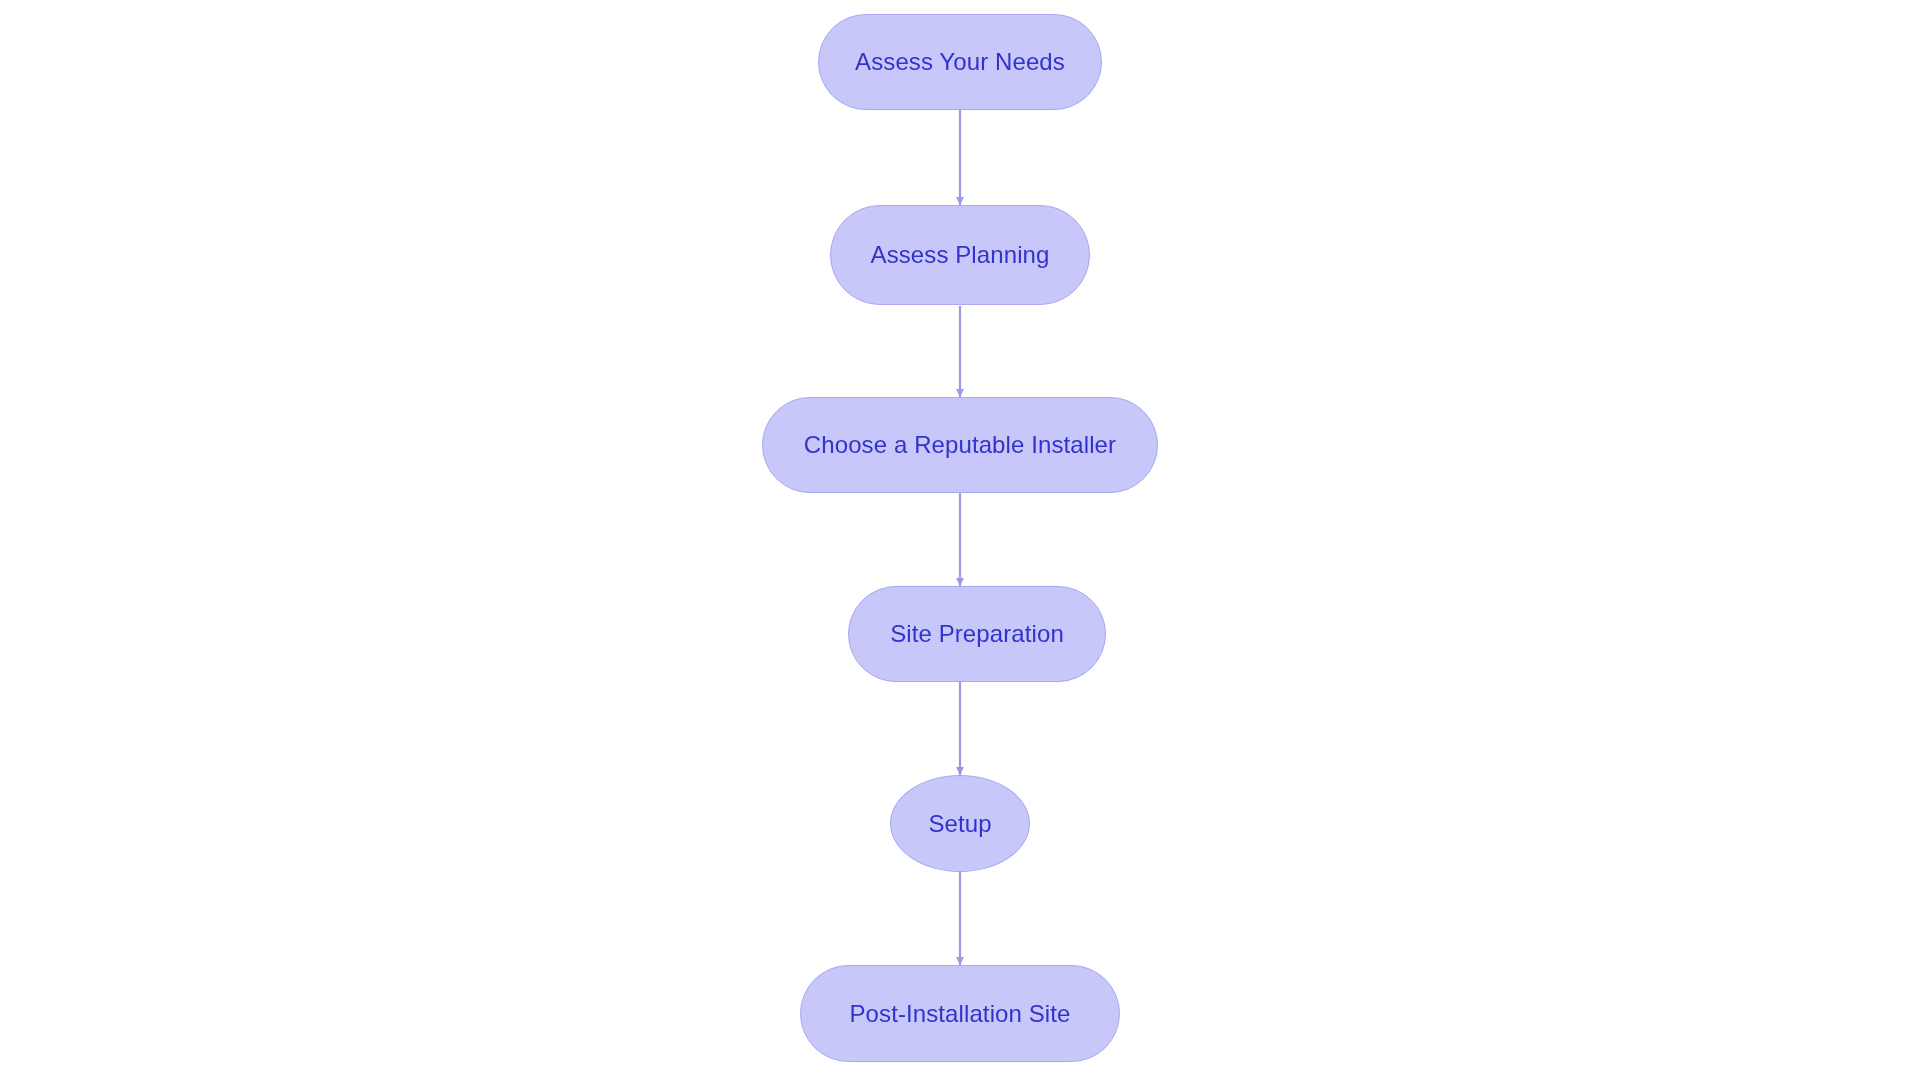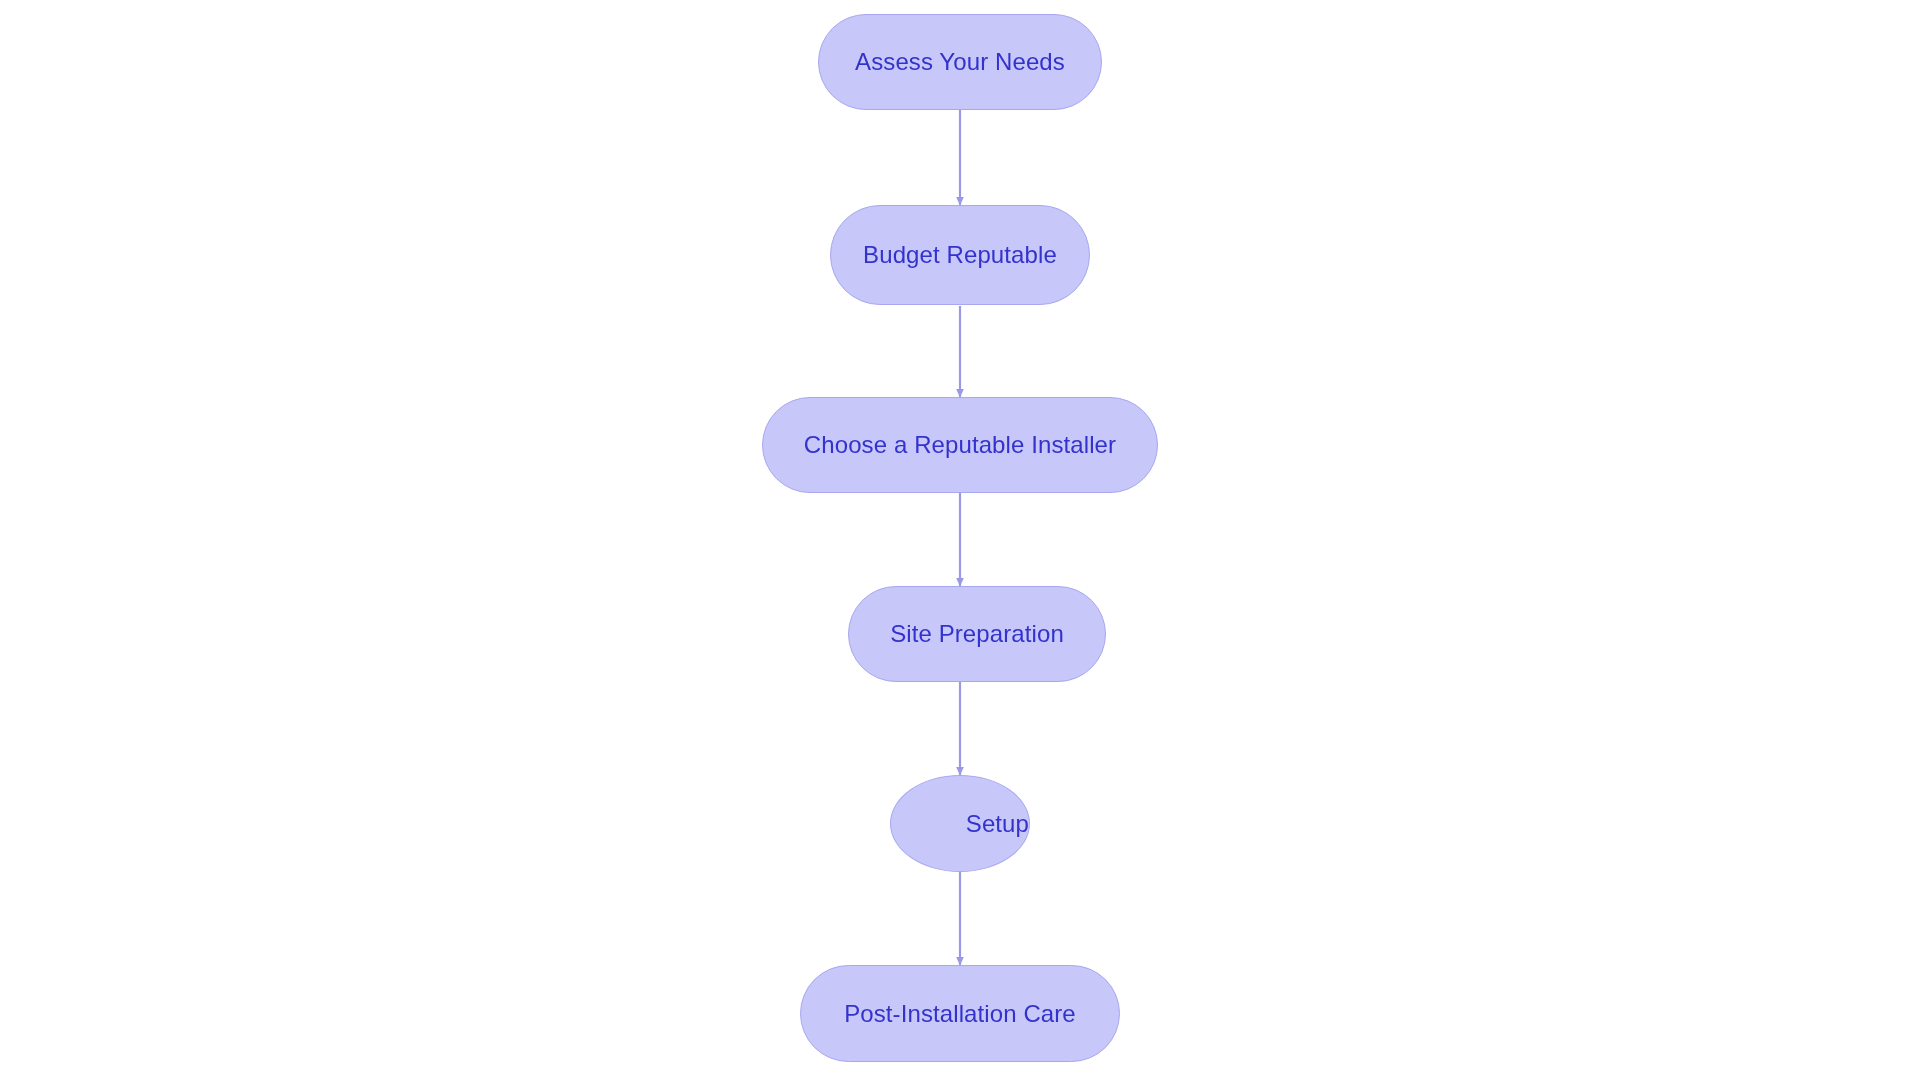--- a/index.html
+++ b/index.html
@@ -76,29 +76,29 @@
         <line x1="960" y1="682" x2="960" y2="775" stroke="#9999e6" stroke-width="2.2" marker-end="url(#arrowhead)"></line>
         <line x1="960" y1="872" x2="960" y2="965" stroke="#9999e6" stroke-width="2.2" marker-end="url(#arrowhead)"></line>
       </g>
   </svg>
 
   <div id="nodes-group">
       <div class="node pill" style="left: 818px; top: 14px; width: 284px; height: 96px; border-radius: 48px;">
         <span class="node-label">Assess Your Needs</span>
       </div>
       <div class="node pill" style="left: 830px; top: 205px; width: 260px; height: 100px; border-radius: 50px;">
-        <span class="node-label">Budget Reputable</span>
+        <span class="node-label">Assess Planning</span>
       </div>
       <div class="node pill" style="left: 762px; top: 397px; width: 396px; height: 96px; border-radius: 48px; justify-content: center;">
         <span class="node-label">Choose a Reputable Installer</span>
       </div>
       <div class="node pill" style="left: 848px; top: 586px; width: 258px; height: 96px; border-radius: 48px;">
         <span class="node-label">Site Preparation</span>
       </div>
-      <div class="node ellipse" style="left: 890px; top: 775px; width: 140px; height: 97px; justify-content: flex-end;">
+      <div class="node ellipse" style="left: 890px; top: 775px; width: 140px; height: 97px;">
         <span class="node-label">Setup</span>
       </div>
       <div class="node pill" style="left: 800px; top: 965px; width: 320px; height: 97px; border-radius: 48.5px;">
-        <span class="node-label">Post-Installation Care</span>
+        <span class="node-label">Post-Installation Site</span>
       </div>
     </div>
 
 </div>
 
 </body></html>

